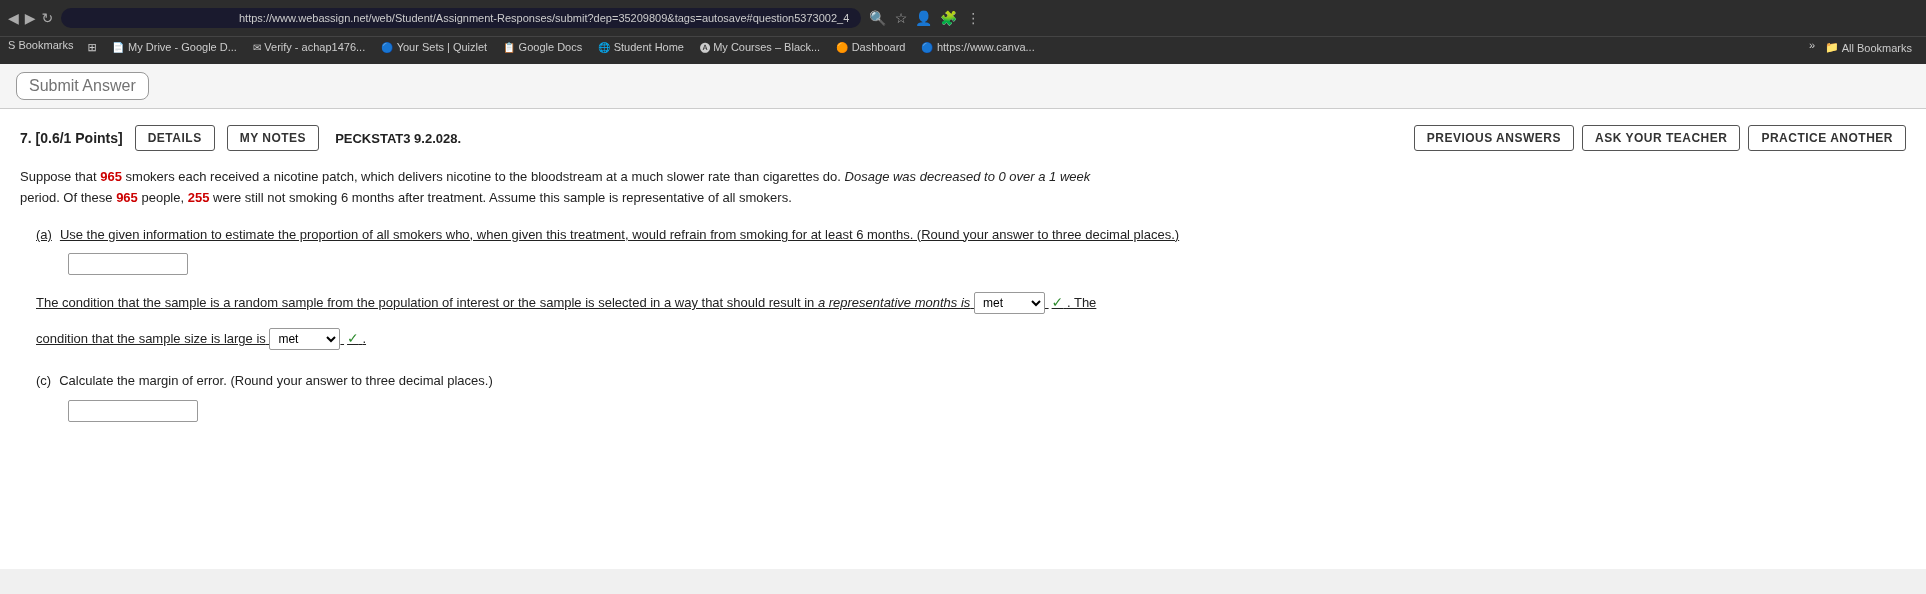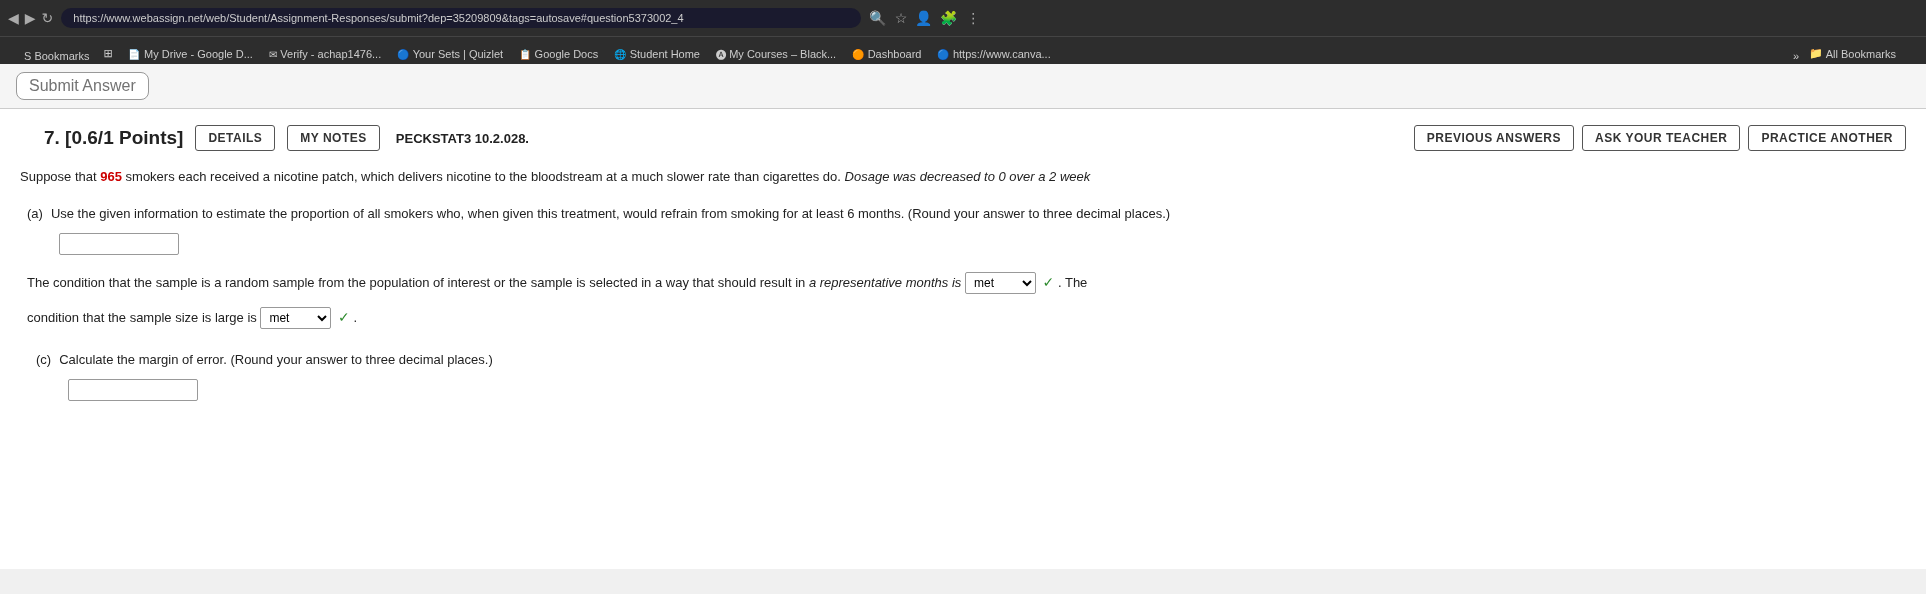--- a/index.html
+++ b/index.html
@@ -35,35 +35,36 @@
       background: #1a1a2e;
       border-radius: 12px;
       padding: 4px 12px;
       color: #ccc;
       font-size: 11px;
       flex: 1;
       max-width: 800px;
       white-space: nowrap;
       overflow: hidden;
       text-overflow: ellipsis;
+      text-align: right;
     }
     .browser-icons {
       display: flex;
       align-items: center;
       gap: 8px;
       color: #aaa;
       font-size: 14px;
     }
 
     
     .bookmarks-bar {
       background: #2d2d2d;
-      padding: 2px 24px;
-      display: flex;
-      align-items: flex-end;
+      padding: 2px 8px;
+      display: flex;
+      align-items: flex-start;
       gap: 4px;
       border-top: 1px solid #444;
       min-height: 28px;
     }
     .bookmarks-label {
       color: #ccc;
       font-size: 11px;
       margin-right: 4px;
     }
     .bookmark-item {
@@ -119,25 +120,24 @@
     }
 
     
     .question-header {
       display: flex;
       align-items: center;
       gap: 12px;
       margin-bottom: 16px;
     }
     .question-number {
-      font-size: 19px;
+      font-size: 14px;
       font-weight: bold;
       color: #222;
       white-space: nowrap;
-      margin-left: 24px;
     }
     .header-btn {
       background: white;
       border: 1px solid #555;
       border-radius: 3px;
       padding: 5px 12px;
       font-size: 12px;
       font-weight: bold;
       cursor: pointer;
       color: #333;
@@ -165,21 +165,22 @@
       color: #cc0000;
       font-weight: bold;
     }
     .italic-text {
       font-style: italic;
     }
 
     
     .sub-question {
       margin-top: 16px;
-      margin-left: 7px;
+      margin-left: 16px;
+      text-decoration: underline;
     }
     .sub-question-label {
       font-weight: normal;
       margin-bottom: 6px;
     }
     .sub-label {
       margin-right: 8px;
     }
     .answer-input {
       border: 1px solid #999;
@@ -292,31 +293,34 @@
   <div class="submit-toolbar">
     <button class="submit-btn">Submit Answer</button>
   </div>
 
   <div class="question-container">
 
     <div class="question-header">
       <span class="question-number">7.  [0.6/1 Points]</span>
       <button class="header-btn">DETAILS</button>
       <button class="header-btn">MY NOTES</button>
-      <span class="question-code">PECKSTAT3 10.2.028.</span>
+      <span class="question-code">PECKSTAT3 9.2.028.</span>
       <div class="header-right-btns">
         <button class="header-btn">PREVIOUS ANSWERS</button>
         <button class="header-btn">ASK YOUR TEACHER</button>
         <button class="header-btn">PRACTICE ANOTHER</button>
       </div>
     </div>
 
     <div class="question-body">
       <p>
-        <span>Suppose that </span><span class="highlight-red">965</span><span> smokers each received a nicotine patch, which delivers nicotine to the bloodstream at a much slower rate than cigarettes do. </span><span class="italic-text">Dosage was decreased to 0 over a 2 week</span>
+        <span>Suppose that </span><span class="highlight-red">965</span><span> smokers each received a nicotine patch, which delivers nicotine to the bloodstream at a much slower rate than cigarettes do. </span><span class="italic-text">Dosage was decreased to 0 over a 1 week</span>
+      </p>
+      <p>
+        <span>period. Of these </span><span class="highlight-red">965</span><span> people, </span><span class="highlight-red">255</span><span> were still not smoking 6 months after treatment. Assume this sample is representative of all smokers.</span>
       </p>
 
       <div class="sub-question">
         <div class="sub-question-label">
           <span class="sub-label">(a)</span><span>Use the given information to estimate the proportion of all smokers who, when given this treatment, would refrain from smoking for at least 6 months. (Round your answer to three decimal places.)</span>
         </div>
         <input class="answer-input" type="text" style="">
       </div>
 
       <div class="sub-question">

